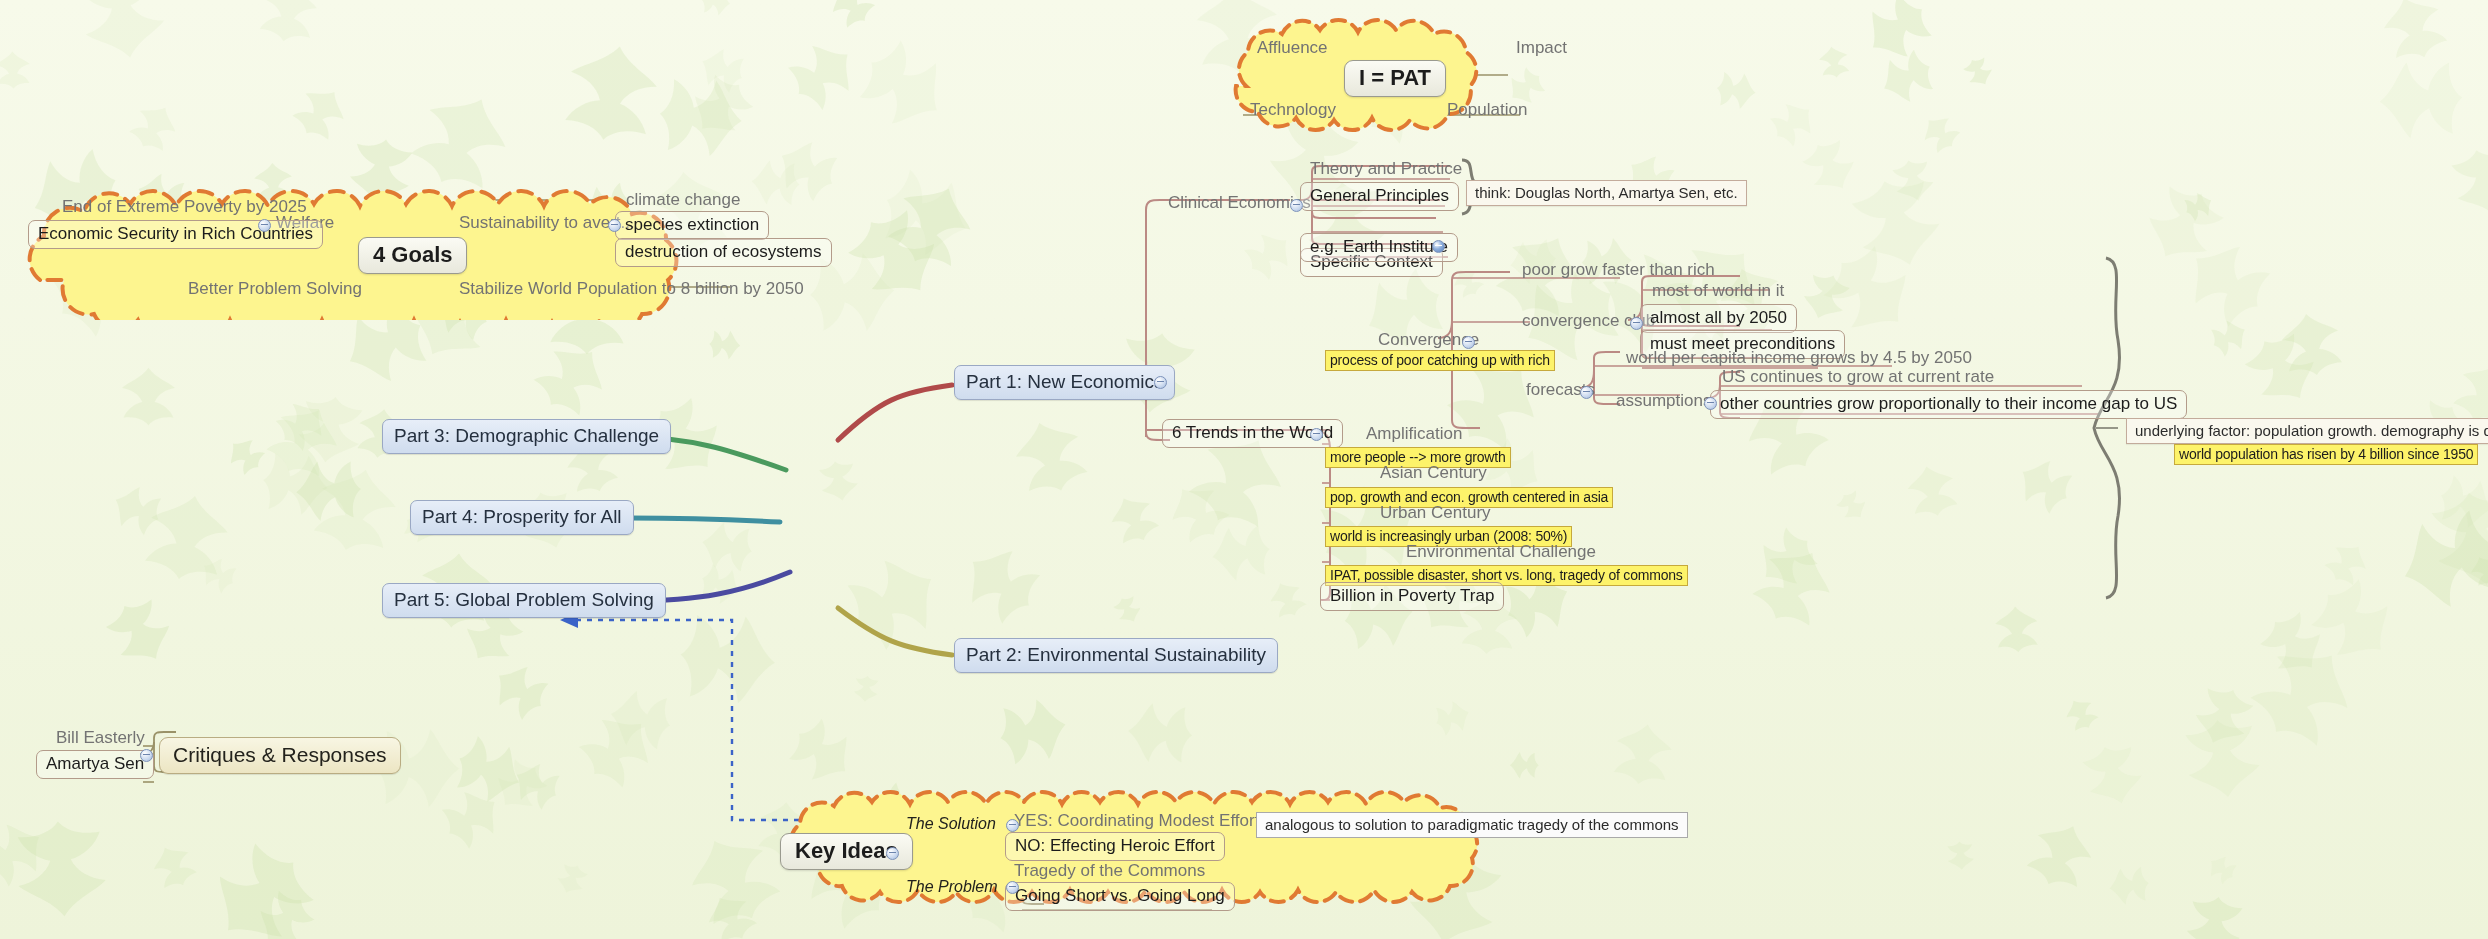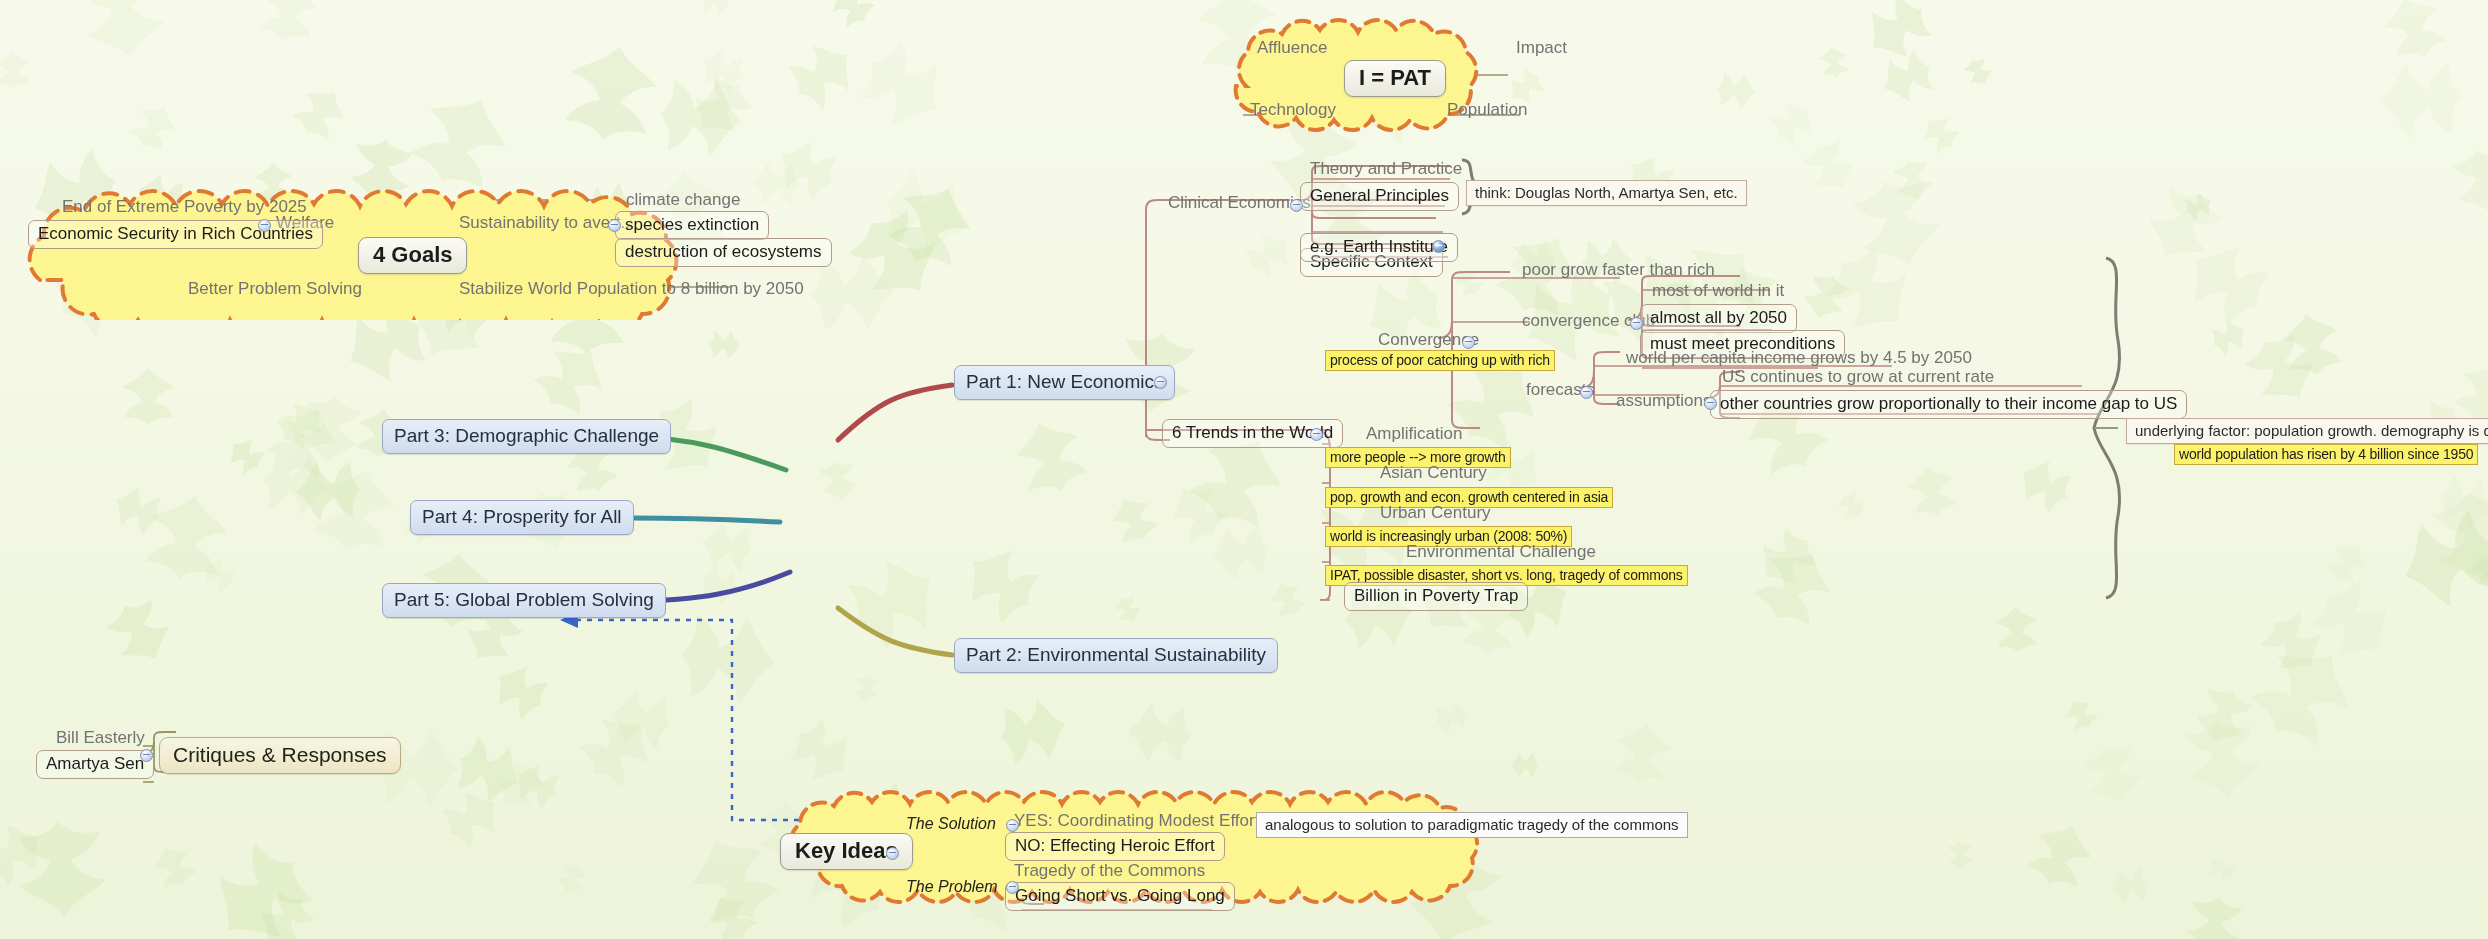--- a/index.html
+++ b/index.html
@@ -561,21 +561,21 @@
 
   <div class="node t" style="left:1376px;top:462px;">Asian Century</div>
   <div class="node hl" style="left:1325px;top:487px;">pop. growth and econ. growth centered in asia</div>
 
   <div class="node t" style="left:1376px;top:502px;">Urban Century</div>
   <div class="node hl" style="left:1325px;top:526px;">world is increasingly urban (2008: 50%)</div>
 
   <div class="node t" style="left:1366px;top:541px;margin-left:36px;">Environmental Challenge</div>
   <div class="node hl" style="left:1325px;top:565px;">IPAT, possible disaster, short vs. long, tragedy of commons</div>
 
-  <div class="node boxed" style="left:1320px;top:582px;margin-left:24px;">Billion in Poverty Trap</div>
+  <div class="node boxed" style="left:1320px;top:582px;">Billion in Poverty Trap</div>
 
   <div class="node note" style="left:2126px;top:418px;">underlying factor: population growth.  demography is destiny.</div>
   <div class="node hl" style="left:2174px;top:444px;">world population has risen by 4 billion since 1950</div>
 
   <div class="node boxed-cream" style="left:159px;top:737px;">Critiques &amp; Responses</div>
   <div class="knob" style="left:140px;top:749px;"></div>
   <div class="node t" style="left:52px;top:727px;">Bill Easterly</div>
   <div class="node boxed" style="left:36px;top:750px;">Amartya Sen</div>
 
   <div class="node boxed-grey" style="left:780px;top:833px;">Key Ideas</div>

